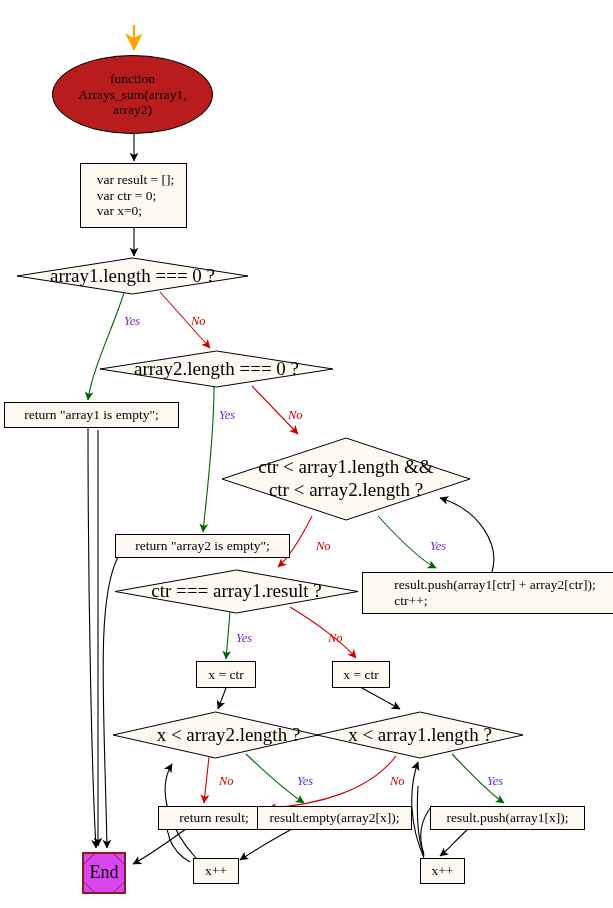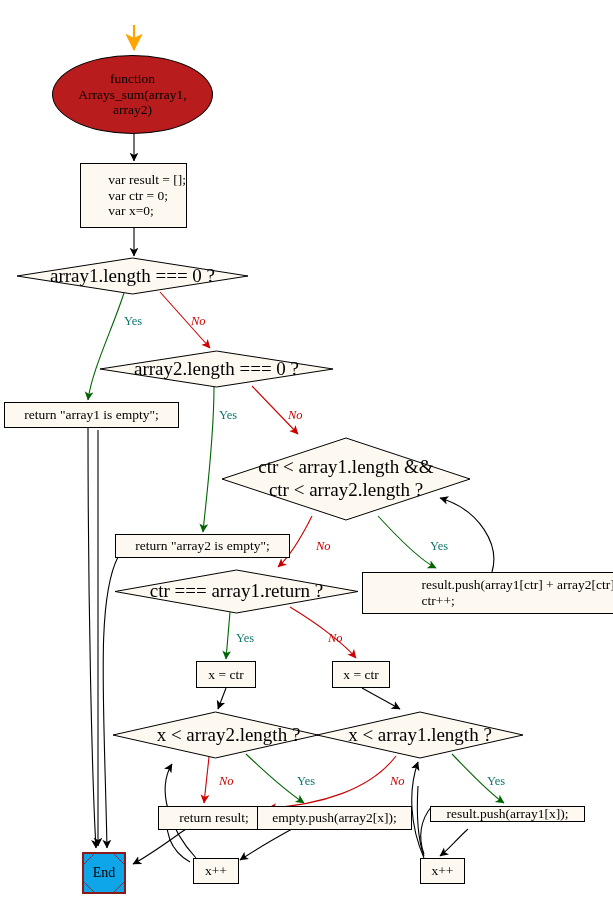--- a/index.html
+++ b/index.html
@@ -32,21 +32,21 @@
     white-space: pre;
     z-index: 3;
   }
   
   .rect {
     background: #fdf8f0;
     border: 1px solid #000000;
     font-size: 13.5px;
   }
   .rect.lefttext {
-    justify-content: flex-end;
+    justify-content: center;
     text-align: left;
     padding-left: 4px;
   }
   
   .ellipse {
     background: #b91c1c;
     border: 1px solid #000000;
     border-radius: 50%;
     font-size: 13.5px;
   }
@@ -59,40 +59,40 @@
     text-align: center;
     font-size: 19px;
     color: #000;
     line-height: 1.2;
     white-space: pre;
     z-index: 3;
     pointer-events: none;
   }
   
   .endnode {
-    background: #0ea5e9;
+    background: #d946ef;
     border: 2px solid #8b1a1a;
-    font-size: 14px;
+    font-size: 18px;
   }
   .endnode .endinner {
     position: absolute;
     left: 0; top: 0; right: 0; bottom: 0;
     z-index: 1;
   }
   .endnode .endtext {
     position: relative;
     z-index: 2;
   }
   .edge-label {
     position: absolute;
     font-size: 12.5px;
     z-index: 4;
     white-space: pre;
   }
-  .lbl-yes { color: #0f766e; }
+  .lbl-yes { color: #6d28d9; font-style: italic; }
   .lbl-no  { color: #cc0000; font-style: italic; }
 </style>
 </head>
 <body>
 
 <svg id="canvas" viewBox="0 0 613 908" xmlns="http://www.w3.org/2000/svg">
   <defs>
     <marker id="ah-black" markerWidth="9" markerHeight="9" refX="7.5" refY="4" orient="auto">
       <path d="M0,0 L8,4 L0,8 L2,4 z" fill="#000000"></path>
     </marker>
@@ -210,21 +210,21 @@
 <div class="node rect" style="left:115px; top:534px; width:175px; height:24px;">
   <span>return "array2 is empty";</span>
 </div>
 
 <div class="node rect lefttext" style="left:362px; top:572px; width:262px; height:42px;">
   <span>result.push(array1[ctr] + array2[ctr]);
 ctr++;</span>
 </div>
 
 <div class="diamond-label" style="left:115px; top:573px; width:243px; height:37px;">
-  <span>ctr === array1.return ?</span>
+  <span>ctr === array1.result ?</span>
 </div>
 
 <div class="node rect" style="left:196px; top:661px; width:60px; height:27px;">
   <span>x = ctr</span>
 </div>
 
 <div class="node rect" style="left:332px; top:661px; width:58px; height:27px;">
   <span>x = ctr</span>
 </div>
 
@@ -234,24 +234,24 @@
 
 <div class="diamond-label" style="left:317px; top:717px; width:206px; height:36px;">
   <span>x &lt; array1.length ?</span>
 </div>
 
 <div class="node rect" style="left:158px; top:806px; width:112px; height:24px;">
   <span>return result;</span>
 </div>
 
 <div class="node rect" style="left:257px; top:806px; width:155px; height:24px;">
-  <span>empty.push(array2[x]);</span>
-</div>
-
-<div class="node rect" style="left:430px; top:806px; width:155px; height:16px;">
+  <span>result.empty(array2[x]);</span>
+</div>
+
+<div class="node rect" style="left:430px; top:806px; width:155px; height:24px;">
   <span>result.push(array1[x]);</span>
 </div>
 
 <div class="node rect" style="left:193px; top:858px; width:46px; height:26px;">
   <span>x++</span>
 </div>
 
 <div class="node rect" style="left:420px; top:858px; width:45px; height:26px;">
   <span>x++</span>
 </div>

